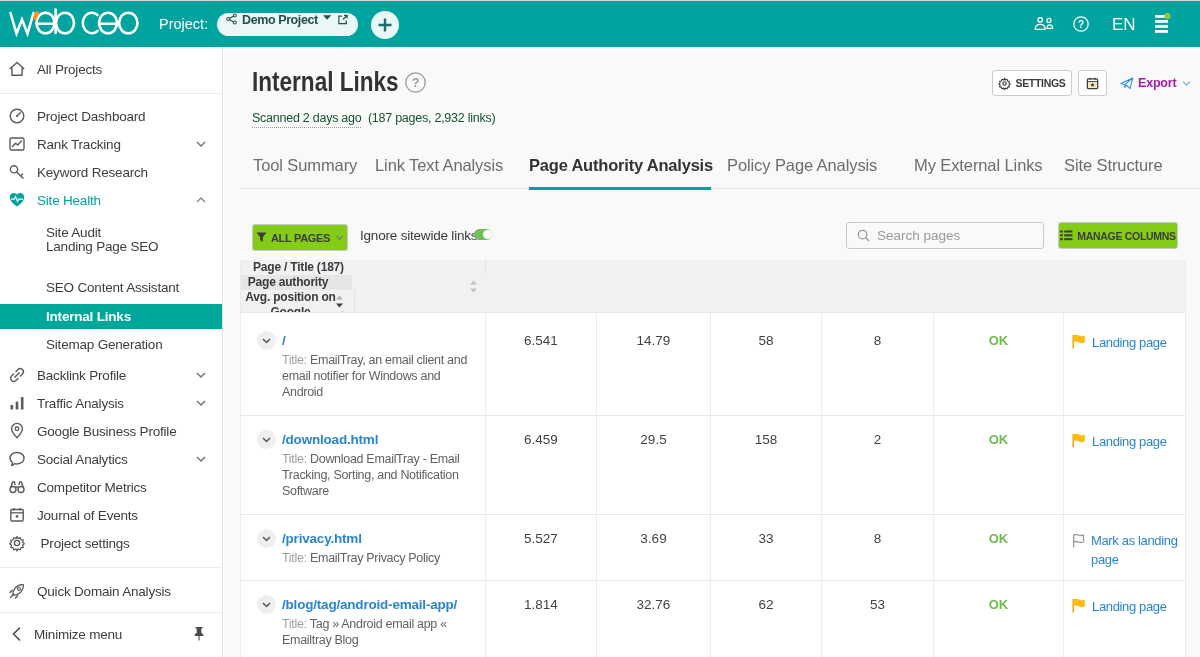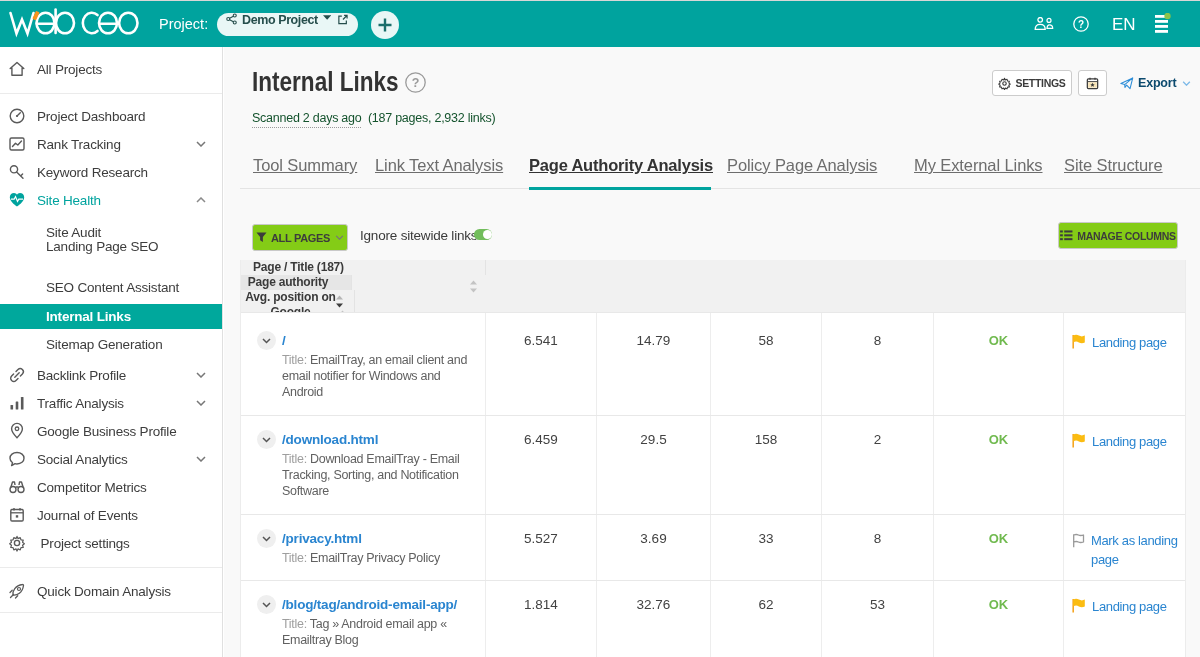--- a/index.html
+++ b/index.html
@@ -16,23 +16,23 @@
 .sitem svg.ic { margin-left:8px; margin-right:11px; flex:none; }
 .chev { position:absolute; right:16px; top:11px; }
 .subitem { position:absolute; left:0; width:222px; height:25px; display:flex; align-items:center; padding-left:46px; color:#3d3d3d; font-size:13.5px; letter-spacing:-0.2px; }
 .subactive { background:#00a89c; color:#fff; font-weight:bold; }
 .teal { color:#00a39e !important; }
 .main { position:absolute; left:224px; top:47px; width:976px; height:610px; background:#f9f9f9; }
 h1 { position:absolute; left:28px; top:20px; font-size:27px; color:#333; font-weight:bold; transform:scaleX(0.835); transform-origin:left center; white-space:nowrap; }
 .scanned { position:absolute; left:28px; top:64px; font-size:12.5px; color:#14532d; letter-spacing:-0.25px; }
 .scanned .dot { border-bottom:1px dotted #999; padding-bottom:2px; }
 .hbtn { position:absolute; border:1px solid #ccc; border-radius:3px; background:#fff; color:#3c3c3c; display:flex; align-items:center; justify-content:center; }
-.export { position:absolute; color:#0c4a6e; font-size:12.5px; font-weight:bold; display:flex; align-items:center; letter-spacing:-0.2px; }
+.export { position:absolute; color:#a21caf; font-size:12.5px; font-weight:bold; display:flex; align-items:center; letter-spacing:-0.2px; }
 .tabs { position:absolute; left:16px; top:100px; width:960px; height:42px; border-bottom:1px solid #e4e4e4; }
-.tab { position:absolute; top:9px; font-size:16.5px; color:#6d6d6d; white-space:nowrap; letter-spacing:-0.1px;text-decoration:underline; }
+.tab { position:absolute; top:9px; font-size:16.5px; color:#6d6d6d; white-space:nowrap; letter-spacing:-0.1px; }
 .tab.active { color:#333; font-weight:bold; letter-spacing:-0.2px; }
 .tabline { position:absolute; left:289px; top:40px; width:182px; height:3px; background:#00a39e; }
 .fbtn { position:absolute; border:1px solid #c9c9c9; border-radius:3px; background:#84cc16; color:#3c3c3c; display:flex; align-items:center; justify-content:center; white-space:nowrap; }
 .ignlabel { position:absolute; left:136px; top:181px; font-size:13.5px; color:#3a3a3a; letter-spacing:-0.2px; }
 .toggle { position:absolute; left:250px; top:182px; width:18px; height:11px; border-radius:6px; background:#72bd5c; }
 .toggle .knob { position:absolute; right:0.5px; top:1px; width:9px; height:9px; border-radius:50%; background:#fff; }
 .search { position:absolute; left:622px; top:175px; width:198px; height:27px; border:1px solid #c9c9c9; border-radius:3px; display:flex; align-items:center; color:#9a9a9a; font-size:13.5px; }
 .table { position:absolute; left:16px; top:213px; width:946px; border-left:1px solid #ececec; border-right:1px solid #ececec; }
 .thead { position:relative; height:52px; background:#f1f1f1; display:flex; font-size:12px; color:#3a3a3a; font-weight:bold; letter-spacing:-0.2px;flex-direction:column; }
 .th { position:relative; border-right:1px solid #e3e3e3; display:flex; align-items:center; justify-content:center; text-align:center; line-height:15px; }
@@ -176,20 +176,30 @@
         <circle cx="9" cy="9" r="2.6" fill="none" stroke="#5a5a5a" stroke-width="1.4"></circle>
         <path d="M9 1.8 L10 4.2 L12.5 3.2 L13.3 5.5 L15.8 5.8 L15 8.2 L17 9.8 L15 11.4 L15.8 13.8 L13.3 14 L12.5 16.4 L10 15.4 L9 17.8 L8 15.4 L5.5 16.4 L4.7 14 L2.2 13.8 L3 11.4 L1 9.8 L3 8.2 L2.2 5.8 L4.7 5.5 L5.5 3.2 L8 4.2 Z" fill="none" stroke="#5a5a5a" stroke-width="1.3" stroke-linejoin="round" transform="scale(0.92) translate(0.8,0.8)"></path>
       </svg>&nbsp;Project settings</div>
   <div class="sep" style="top:520px"></div>
   <div class="sitem" style="top:530px"><svg class="ic" width="18" height="18" viewBox="0 0 18 18">
         <path d="M5 13 C4.5 9 7 3.5 14.5 2.5 C15 2.4 15.6 3 15.5 3.5 C14.5 11 9 13.5 5 13 Z" fill="none" stroke="#5a5a5a" stroke-width="1.3" stroke-linejoin="round"></path>
         <circle cx="11" cy="7" r="1.5" fill="none" stroke="#5a5a5a" stroke-width="1.2"></circle>
         <path d="M2 10.5 L4.2 8.3 M2.5 15.5 L5.5 12.5 M7.5 16 L9.7 13.8" stroke="#5a5a5a" stroke-width="1.3" stroke-linecap="round"></path>
       </svg>Quick Domain Analysis</div>
   <div class="sep" style="top:565px"></div>
+  <div class="sitem" style="top:573px">
+      <svg class="ic" width="18" height="18" viewBox="0 0 18 18">
+        <path d="M11.5 3 L5.5 9 L11.5 15" fill="none" stroke="#4a4a4a" stroke-width="1.6" stroke-linecap="round" stroke-linejoin="round"></path>
+      </svg>
+      <span style="margin-left:-3px">Minimize menu</span>
+      <svg class="chev" style="top:6px" width="14" height="16" viewBox="0 0 14 16">
+        <path d="M3.5 1 H10.5 V2.6 H9.3 V6.8 L11.3 8.4 V10 H2.7 V8.4 L4.7 6.8 V2.6 H3.5 Z" fill="#4a4a4a"></path>
+        <rect x="6.5" y="10" width="1.1" height="4.5" fill="#4a4a4a"></rect>
+      </svg>
+    </div>
 </div>
 
 <div class="main">
   <h1>Internal Links</h1>
   <svg style="position:absolute; left:181px; top:25px;" width="21" height="21" viewBox="0 0 21 21">
       <circle cx="10.5" cy="10.5" r="9.7" fill="none" stroke="#9a9a9a" stroke-width="1.3"></circle>
       <text x="10.5" y="15" font-size="12.5" font-weight="bold" fill="#9a9a9a" text-anchor="middle" font-family="Liberation Sans">?</text>
     </svg>
   <div class="scanned"><span class="dot">Scanned 2 days ago</span>&nbsp; (187 pages, 2,932 links)</div>
   <div class="hbtn" style="left:768px; top:23px; width:80px; height:26px; font-size:10.5px; font-weight:bold; letter-spacing:-0.3px;"><svg width="13" height="13" viewBox="0 0 18 18" style="margin-right:4px">
@@ -223,20 +233,24 @@
 
   <div class="fbtn" style="left:28px; top:177px; width:96px; height:27px; font-size:11px; font-weight:bold; letter-spacing:-0.3px;"><svg width="11" height="11" viewBox="0 0 12 12" style="margin-right:4px">
         <path d="M0.5 0.5 H11.5 L7.5 5.5 V11 L4.5 9 V5.5 Z" fill="#3c3c3c"></path>
       </svg>ALL PAGES<svg width="9" height="5" viewBox="0 0 10 6" style="margin-left:5px">
         <path d="M1 1 L5 5 L9 1" fill="none" stroke="#777" stroke-width="1.5"></path>
       </svg></div>
   <div class="ignlabel">Ignore sitewide links</div>
   <div class="toggle">
       <div class="knob"></div>
     </div>
+  <div class="search"><svg width="13" height="13" viewBox="0 0 14 14" style="margin:0 7px 0 10px">
+        <circle cx="6" cy="6" r="4.6" fill="none" stroke="#9a9a9a" stroke-width="1.4"></circle>
+        <path d="M9.4 9.4 L13 13" stroke="#9a9a9a" stroke-width="1.4"></path>
+      </svg>Search pages</div>
   <div class="fbtn" style="left:834px; top:175px; width:120px; height:27px; font-size:10.5px; font-weight:bold; letter-spacing:-0.3px;"><svg width="13" height="11" viewBox="0 0 14 12" style="margin-right:4px">
         <rect x="0" y="0.5" width="3" height="2.2" fill="#3c3c3c"></rect>
         <rect x="4.5" y="0.5" width="9" height="2.2" fill="#3c3c3c"></rect>
         <rect x="0" y="4.7" width="3" height="2.2" fill="#3c3c3c"></rect>
         <rect x="4.5" y="4.7" width="9" height="2.2" fill="#3c3c3c"></rect>
         <rect x="0" y="8.9" width="3" height="2.2" fill="#3c3c3c"></rect>
         <rect x="4.5" y="8.9" width="9" height="2.2" fill="#3c3c3c"></rect>
       </svg>MANAGE COLUMNS</div>
 
   <div class="table">

